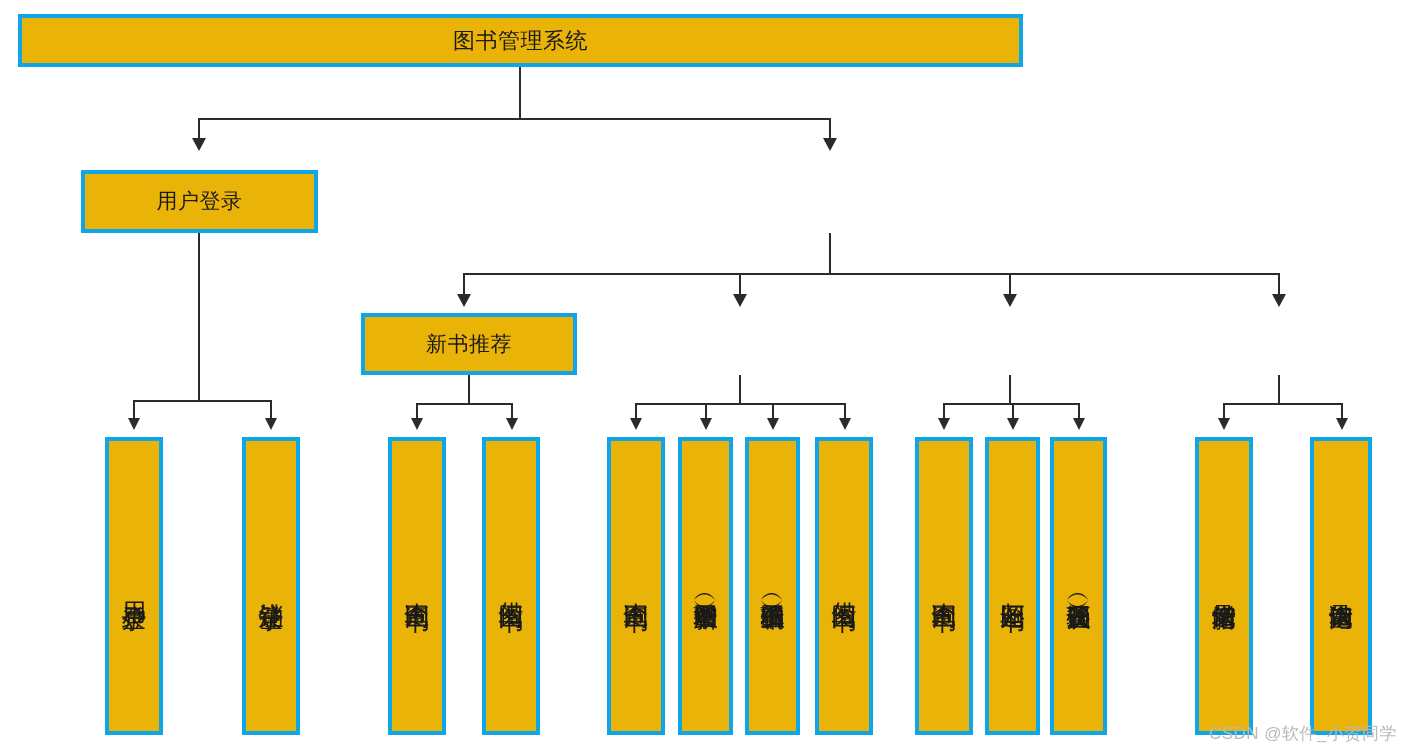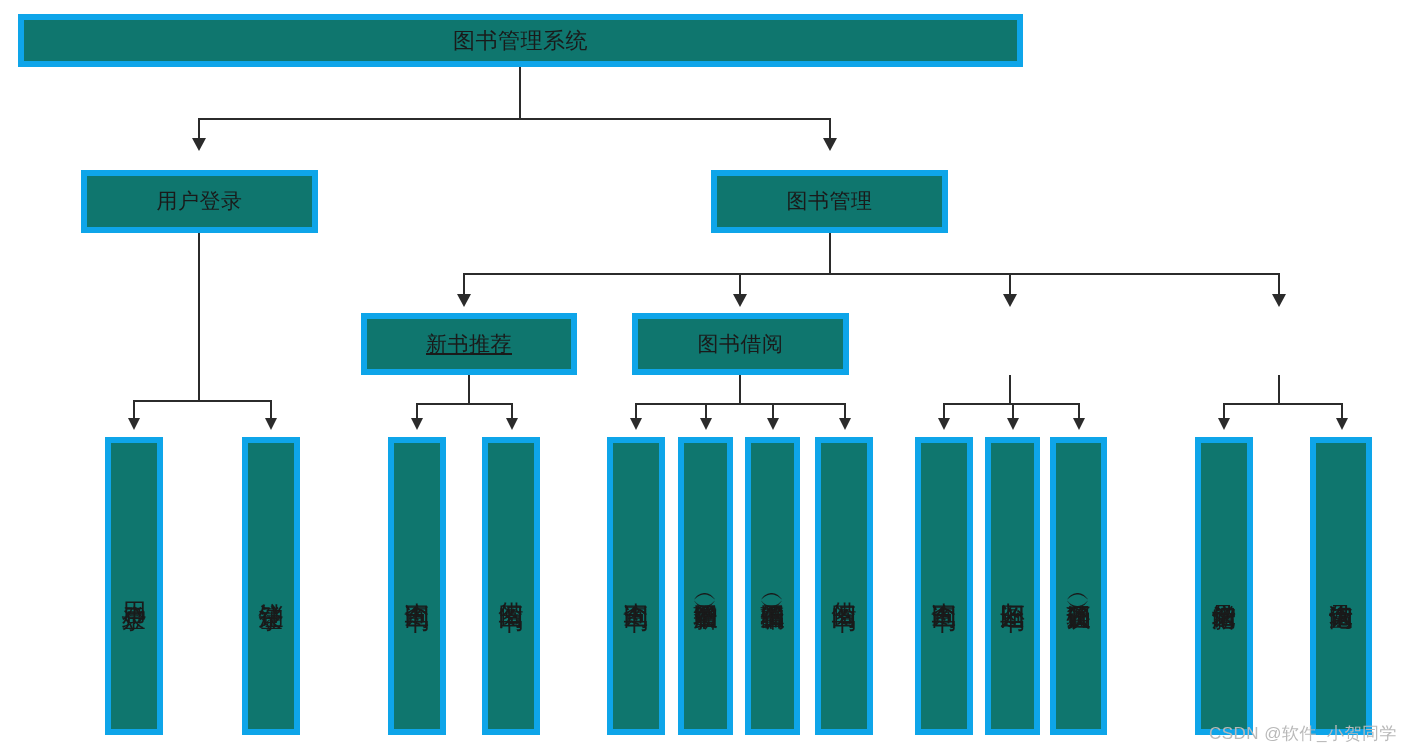--- a/index.html
+++ b/index.html
@@ -13,22 +13,22 @@
   #canvas {
     position: relative;
     width: 1405px;
     height: 747px;
     background: #ffffff;
     overflow: hidden;
   }
   .node {
     position: absolute;
     box-sizing: border-box;
-    background: #0f766e;
-    border: 6px solid #0ea5e9;
+    background: #eab308;
+    border: 4px solid #0ea5e9;
     display: flex;
     align-items: center;
     justify-content: center;
     color: #1a1a1a;
   }
   .node .label {
     display: block;
     text-align: center;
     line-height: 1.18;
     letter-spacing: 0.5px;
@@ -103,48 +103,42 @@
 
   <div class="ln hz" style="left:198px; top:118px; width:632px;"></div>
 
   <div class="ln vt" style="left:198px; top:118px; height:22px;"></div>
   <div class="arrow" style="left:192px; top:138px;"></div>
   <div class="ln vt" style="left:829px; top:118px; height:22px;"></div>
   <div class="arrow" style="left:823px; top:138px;"></div>
 
   <div class="node h" style="left:81px; top:170px; width:237px; height:63px;">
     <span class="label">用户登录</span>
-  </div>
-  <div class="node h" style="left:711px; top:170px; width:237px; height:63px;">
-    <span class="label">图书管理</span>
   </div>
 
   <div class="ln vt" style="left:198px; top:233px; height:167px;"></div>
   <div class="ln hz" style="left:133px; top:400px; width:137px;"></div>
   <div class="ln vt" style="left:133px; top:400px; height:20px;"></div>
   <div class="arrow slim" style="left:128px; top:418px;"></div>
   <div class="ln vt" style="left:270px; top:400px; height:20px;"></div>
   <div class="arrow slim" style="left:265px; top:418px;"></div>
 
   <div class="ln vt" style="left:829px; top:233px; height:40px;"></div>
   <div class="ln hz" style="left:463px; top:273px; width:817px;"></div>
   <div class="ln vt" style="left:463px; top:273px; height:23px;"></div>
   <div class="arrow" style="left:457px; top:294px;"></div>
   <div class="ln vt" style="left:739px; top:273px; height:23px;"></div>
   <div class="arrow" style="left:733px; top:294px;"></div>
   <div class="ln vt" style="left:1009px; top:273px; height:23px;"></div>
   <div class="arrow" style="left:1003px; top:294px;"></div>
   <div class="ln vt" style="left:1278px; top:273px; height:23px;"></div>
   <div class="arrow" style="left:1272px; top:294px;"></div>
 
-  <div class="node h" style="left:361px; top:313px; width:216px; height:62px;text-decoration:underline;">
+  <div class="node h" style="left:361px; top:313px; width:216px; height:62px;">
     <span class="label">新书推荐</span>
-  </div>
-  <div class="node h" style="left:632px; top:313px; width:217px; height:62px;">
-    <span class="label">图书借阅</span>
   </div>
 
   <div class="ln vt" style="left:468px; top:375px; height:28px;"></div>
   <div class="ln hz" style="left:416px; top:403px; width:96px;"></div>
   <div class="ln vt" style="left:416px; top:403px; height:17px;"></div>
   <div class="arrow slim" style="left:411px; top:418px;"></div>
   <div class="ln vt" style="left:511px; top:403px; height:17px;"></div>
   <div class="arrow slim" style="left:506px; top:418px;"></div>
 
   <div class="ln vt" style="left:739px; top:375px; height:28px;"></div>

